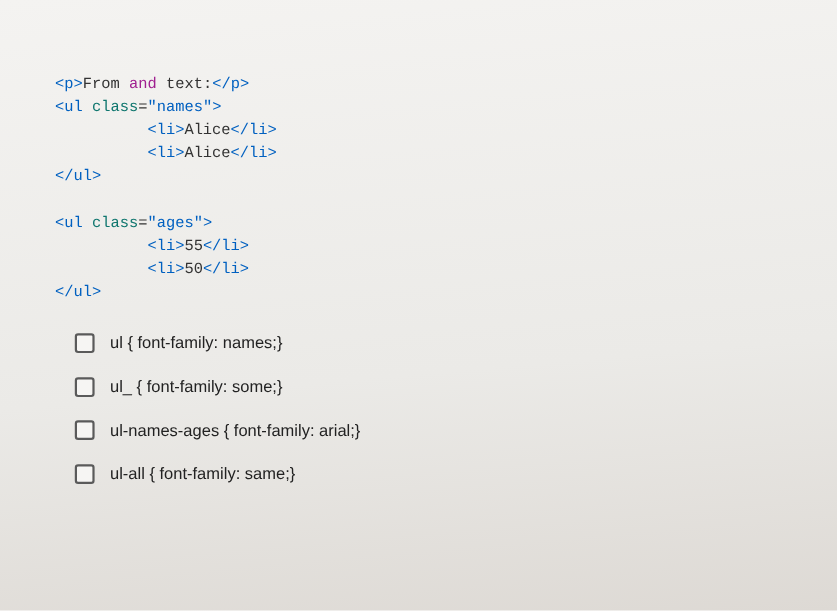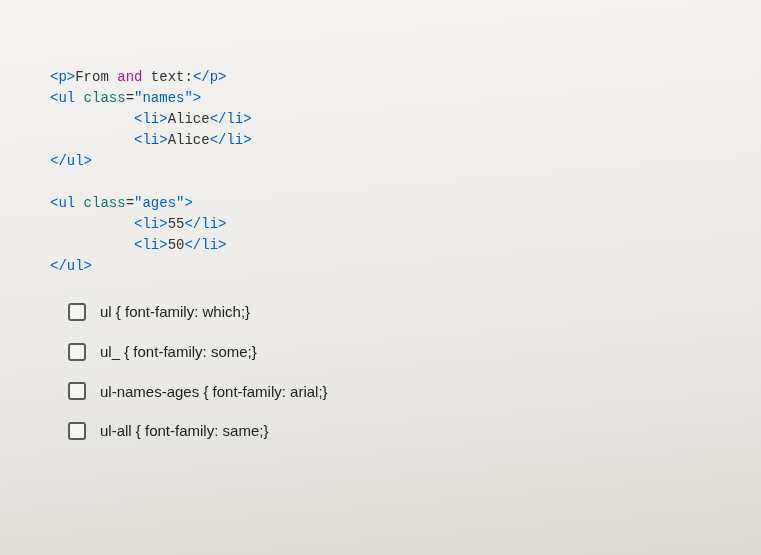--- a/index.html
+++ b/index.html
@@ -70,21 +70,21 @@
 <span class="tag">&lt;/ul&gt;</span>
 
 <span class="tag">&lt;ul </span><span class="attr-name">class</span><span class="txt">=</span><span class="attr-val">"ages"</span><span class="tag">&gt;</span>
           <span class="tag">&lt;li&gt;</span><span class="txt">55</span><span class="tag">&lt;/li&gt;</span>
           <span class="tag">&lt;li&gt;</span><span class="txt">50</span><span class="tag">&lt;/li&gt;</span>
 <span class="tag">&lt;/ul&gt;</span></div>
 
 <div class="options">
   <div class="option-row">
     <div class="checkbox"></div>
-    <span class="option-label">ul { font-family: which;}</span>
+    <span class="option-label">ul { font-family: names;}</span>
   </div>
   <div class="option-row">
     <div class="checkbox"></div>
     <span class="option-label">ul_ { font-family: some;}</span>
   </div>
   <div class="option-row">
     <div class="checkbox"></div>
     <span class="option-label">ul-names-ages { font-family: arial;}</span>
   </div>
   <div class="option-row">

